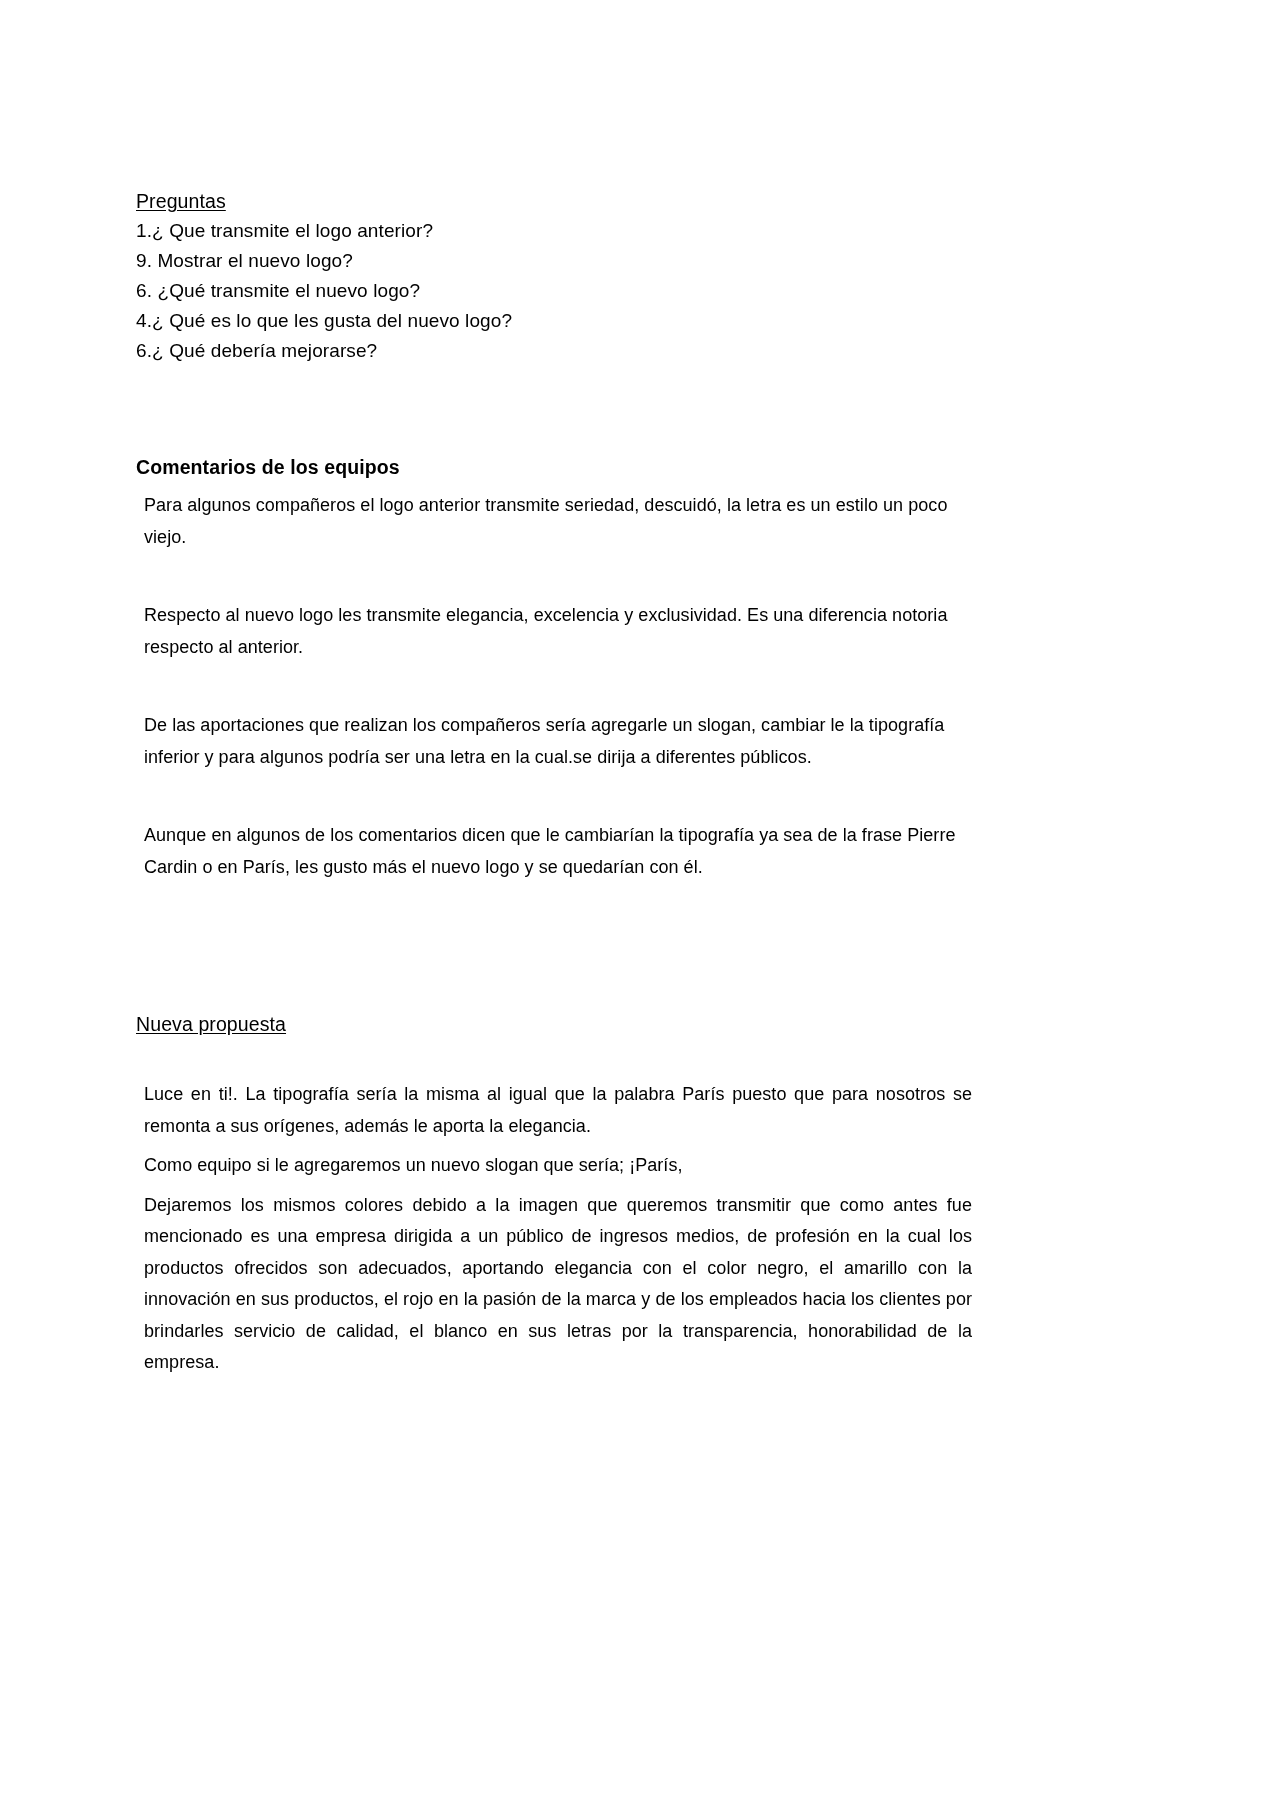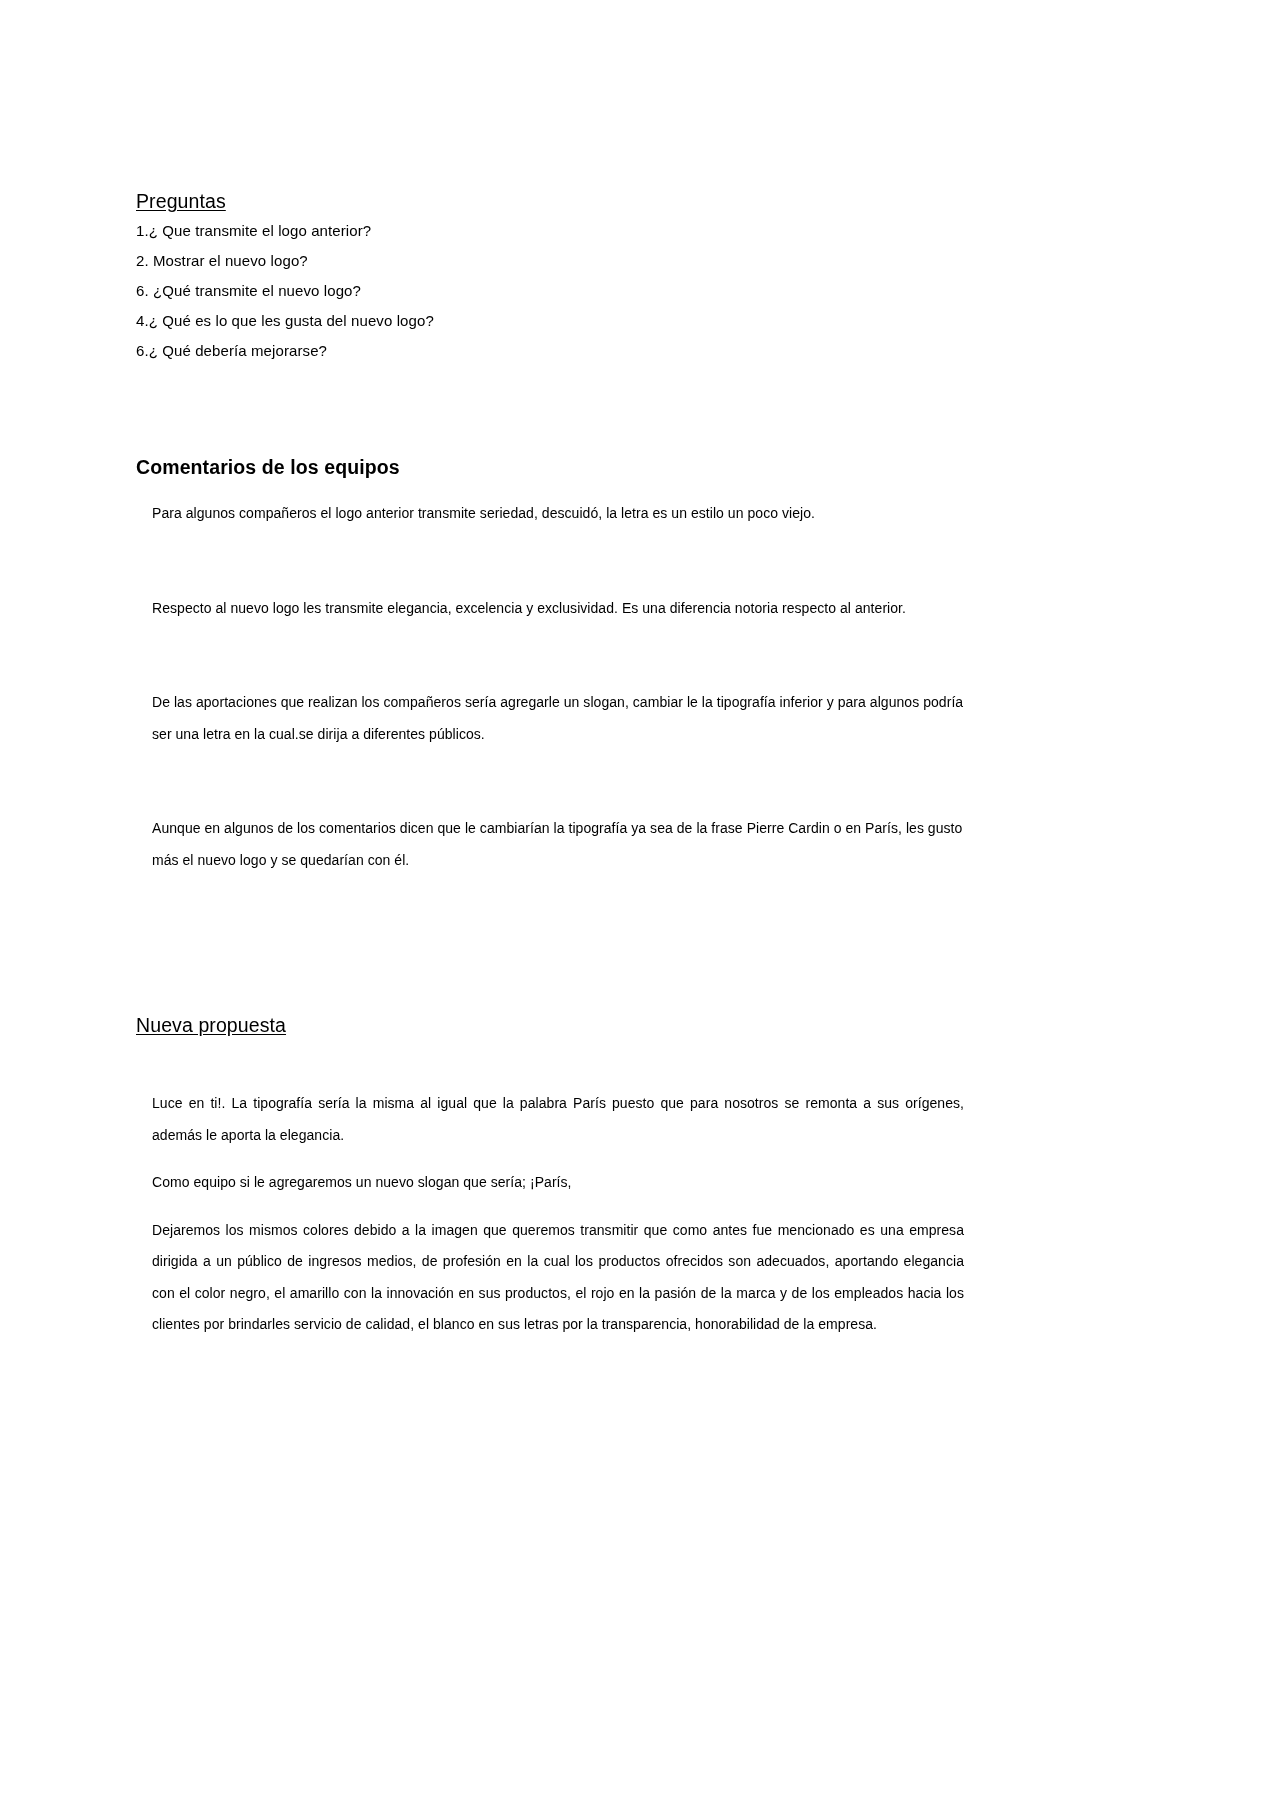--- a/index.html
+++ b/index.html
@@ -50,31 +50,31 @@
     letter-spacing: 0.1px;
   }
 
   
   .question-list {
     list-style: none;
     margin: 0;
     padding: 0;
   }
   .question-list li {
-    font-size: 15px;
+    font-size: 19px;
     line-height: 30px;
     letter-spacing: 0.1px;
     white-space: pre;
   }
 
   
   .para {
-    font-size: 14px;
+    font-size: 18px;
     line-height: 31.5px;
-    margin: 16px;
+    margin: 8px;
     letter-spacing: 0.05px;
     text-align: left;
   }
   .para.justified {
     text-align: justify;
     text-justify: inter-word;
   }
   .gap-m  { height: 31px; }
 
   .spacer-after-questions { height: 86px; }
@@ -84,21 +84,21 @@
 </head>
 <body>
 
 <div class="page">
   <div class="content">
 
     <div class="block">
       <div class="section-heading">Preguntas</div>
       <ul class="question-list">
         <li>1.¿ Que transmite el logo anterior?</li>
-        <li>2. Mostrar el nuevo logo?</li>
+        <li>9. Mostrar el nuevo logo?</li>
         <li>6. ¿Qué transmite el nuevo logo?</li>
         <li>4.¿ Qué es lo que les gusta del nuevo logo?</li>
         <li>6.¿ Qué debería mejorarse?</li>
       </ul>
     </div>
 
     <div class="spacer-after-questions"></div>
 
     <div class="block">
       <div class="plain-heading">Comentarios de los equipos</div>

